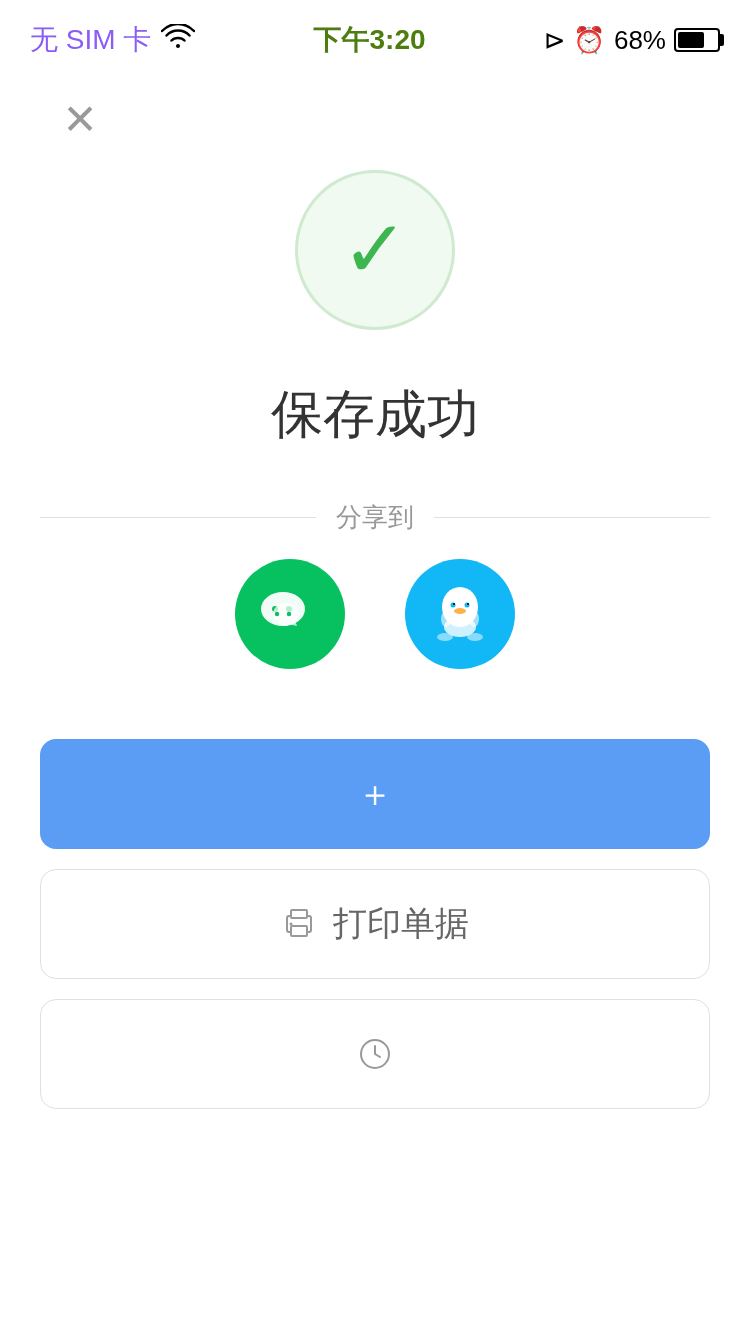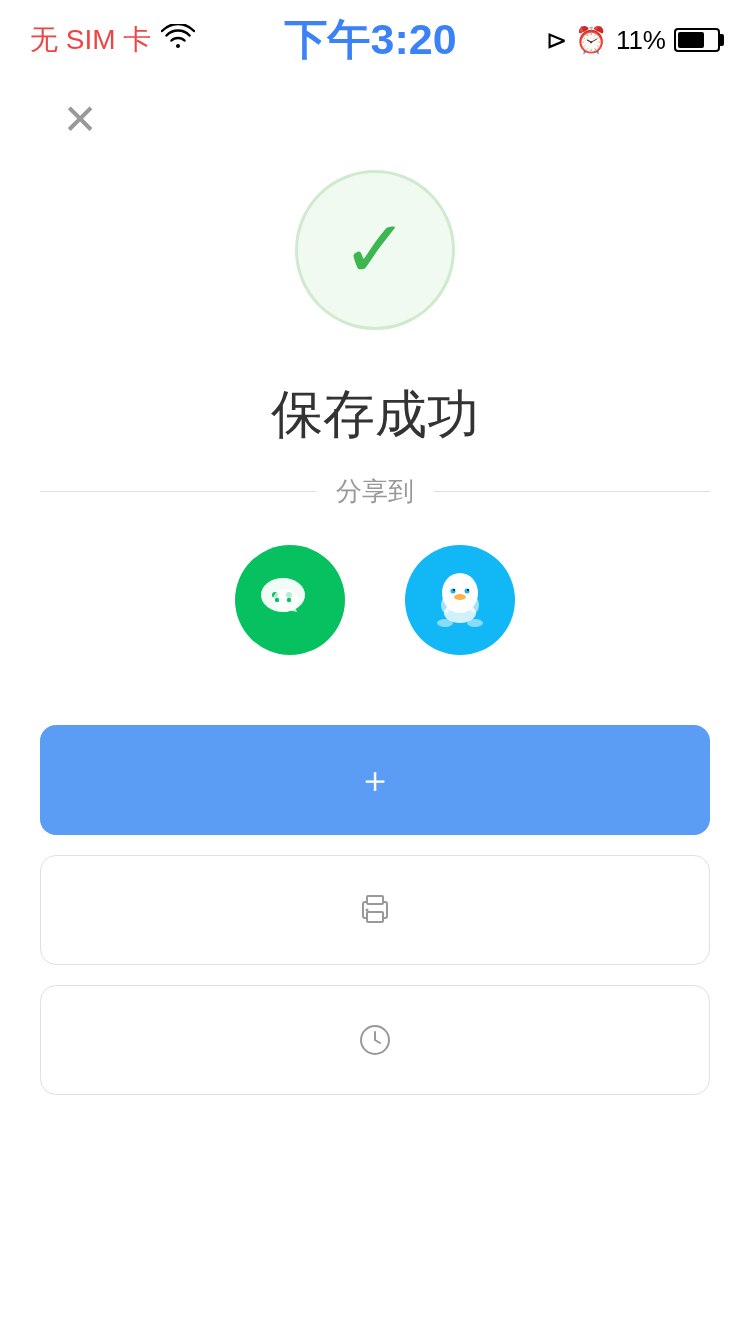--- a/index.html
+++ b/index.html
@@ -26,27 +26,27 @@
       justify-content: space-between;
       padding: 0 30px;
       background: #ffffff;
     }
 
     .status-left {
       display: flex;
       align-items: center;
       gap: 10px;
       font-size: 28px;
-      color: #ef4444;
+      color: #8b5cf6;
     }
 
     .status-center {
-      font-size: 43px;
+      font-size: 28px;
       font-weight: 600;
-      color: #3b82f6;
+      color: #4d7c0f;
     }
 
     .status-right {
       display: flex;
       align-items: center;
       gap: 8px;
       font-size: 26px;
       color: #000;
     }
 
@@ -123,30 +123,30 @@
       font-size: 80px;
       line-height: 1;
     }
 
     
     .success-title {
       font-size: 52px;
       font-weight: 500;
       color: #333;
       margin-top: 50px;
-      margin-bottom: 24px;
+      margin-bottom: 50px;
     }
 
     
     .share-divider {
       width: 100%;
       display: flex;
       align-items: center;
       gap: 20px;
-      margin-bottom: 36px;
+      margin-bottom: 24px;
     }
 
     .divider-line {
       flex: 1;
       height: 1px;
       background: #e0e0e0;
     }
 
     .divider-text {
       font-size: 26px;
@@ -242,21 +242,21 @@
         <path d="M10.5 16.5C12 14.9 14.4 14 17 14s5 .9 6.5 2.5" stroke="#000" stroke-width="2.5" fill="none" stroke-linecap="round"></path>
         <path d="M5.5 11.5C8.5 8.3 12.5 6.5 17 6.5s8.5 1.8 11.5 5" stroke="#000" stroke-width="2.5" fill="none" stroke-linecap="round"></path>
         <path d="M1 7C5.2 2.7 10.8 0 17 0s11.8 2.7 16 7" stroke="#000" stroke-width="2.5" fill="none" stroke-linecap="round"></path>
       </svg>
     </span>
   </div>
   <div class="status-center">下午3:20</div>
   <div class="status-right">
     <span style="font-size:26px;">⊳</span>
     <span style="font-size:26px;">⏰</span>
-    <span>11%</span>
+    <span>68%</span>
     <div class="battery-box">
       <div class="battery-fill"></div>
     </div>
   </div>
 </div>
 
 <div class="close-button">
   <span class="close-x">✕</span>
 </div>
 
@@ -316,20 +316,21 @@
 
     <button class="action-btn">
       <span class="action-btn-icon">
         <svg width="36" height="36" viewBox="0 0 36 36" fill="none">
           <rect x="6" y="10" width="24" height="16" rx="2" stroke="#999" stroke-width="2" fill="none"></rect>
           <rect x="10" y="4" width="16" height="8" rx="1" stroke="#999" stroke-width="2" fill="white"></rect>
           <rect x="10" y="20" width="16" height="10" rx="1" stroke="#999" stroke-width="2" fill="white"></rect>
           <circle cx="10" cy="18" r="1.5" fill="#999"></circle>
         </svg>
       </span>
+      <span>打印单据</span>
     </button>
 
     <button class="action-btn">
       <span class="action-btn-icon">
         <svg width="36" height="36" viewBox="0 0 36 36" fill="none">
           <circle cx="18" cy="18" r="14" stroke="#999" stroke-width="2" fill="none"></circle>
           <path d="M18 10v8l5 3" stroke="#999" stroke-width="2" stroke-linecap="round" fill="none"></path>
         </svg>
       </span>
     </button>

